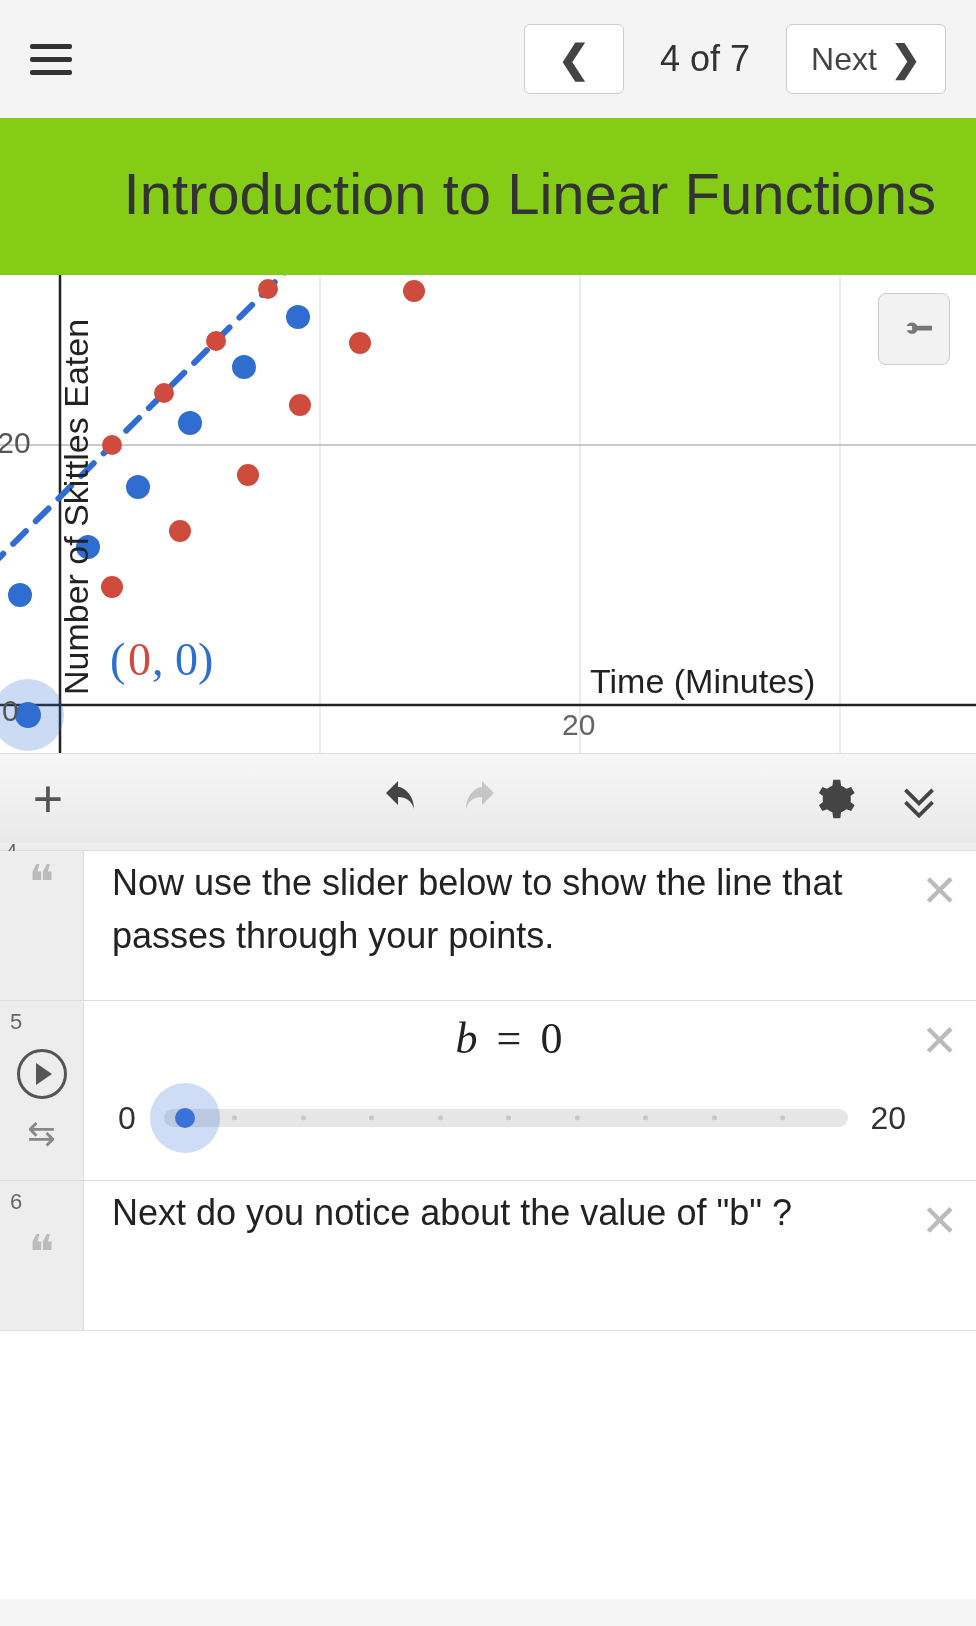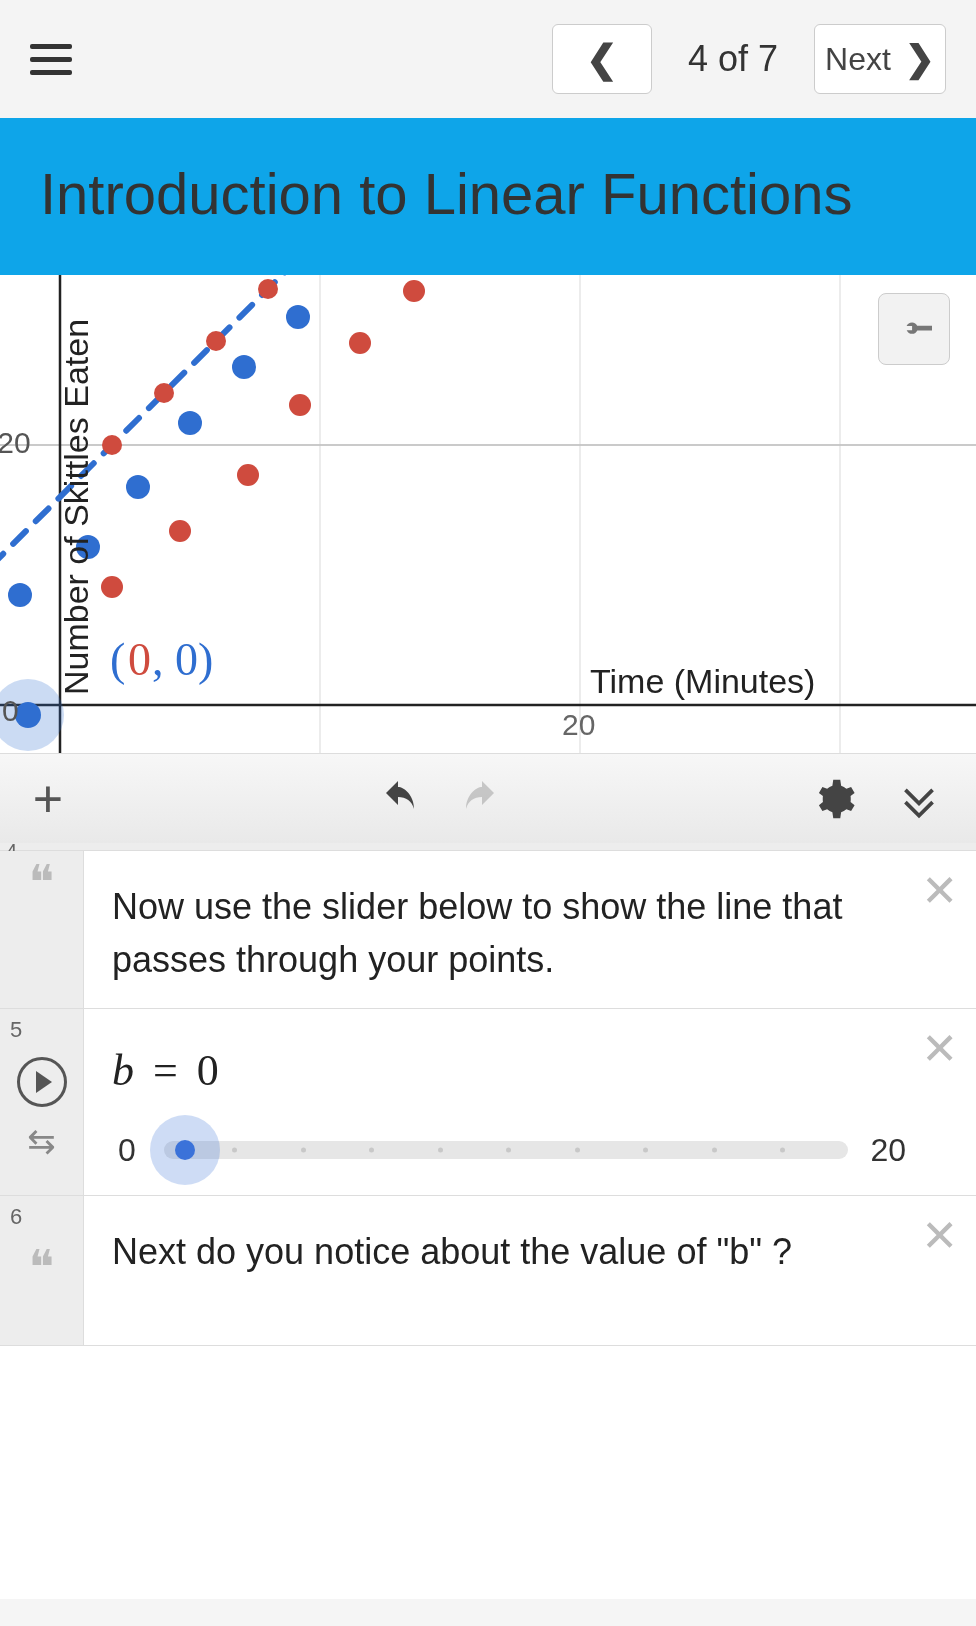--- a/index.html
+++ b/index.html
@@ -42,25 +42,25 @@
   height: 70px;
   display: flex;
   align-items: center;
   justify-content: center;
   font-size: 32px;
   color: #444;
   cursor: pointer;
 }
 .nav-prev { width: 100px; font-weight: bold; font-size: 38px; }
 .nav-counter { font-size: 36px; color: #333; padding: 0 18px; }
-.nav-next { width: 132px; gap: 14px; }
+.nav-next { width: 160px; gap: 14px; }
 .nav-next .chev { font-weight: bold; font-size: 36px; }
 .title-block {
-  background: #0ea5e9;
-  text-align: left;
+  background: #84cc16;
+  text-align: right;
   padding: 38px 40px 44px;
 }
 .title-block h1 {
   font-weight: 400;
   font-size: 58px;
   color: #333;
   line-height: 1.3;
 }
 .graph-pane {
   position: relative;
@@ -118,21 +118,21 @@
   flex-direction: column;
   align-items: center;
   gap: 14px;
 }
 .expr-index .num {
   align-self: flex-start;
   padding-left: 4px;
 }
 .expr-content {
   flex: 1;
-  padding: 30px 70px 22px 28px;
+  padding: 6px 70px 22px 28px;
   font-size: 36px;
   color: #222;
   line-height: 1.45;
 }
 .close-x {
   position: absolute;
   top: 14px;
   right: 18px;
   font-size: 44px;
   color: #bbb;
@@ -158,20 +158,21 @@
   margin-left: 4px;
 }
 .swap-icon {
   font-size: 34px;
   color: #888;
 }
 .expr-b {
   font-family: "Times New Roman", serif;
   font-size: 44px;
   font-style: italic;
+  text-align: center;
 }
 .expr-b .eq, .expr-b .val { font-style: normal; margin-left: 8px; }
 .slider-wrap {
   display: flex;
   align-items: center;
   gap: 22px;
   margin-top: 24px;
 }
 .slider-label {
   font-size: 32px;

